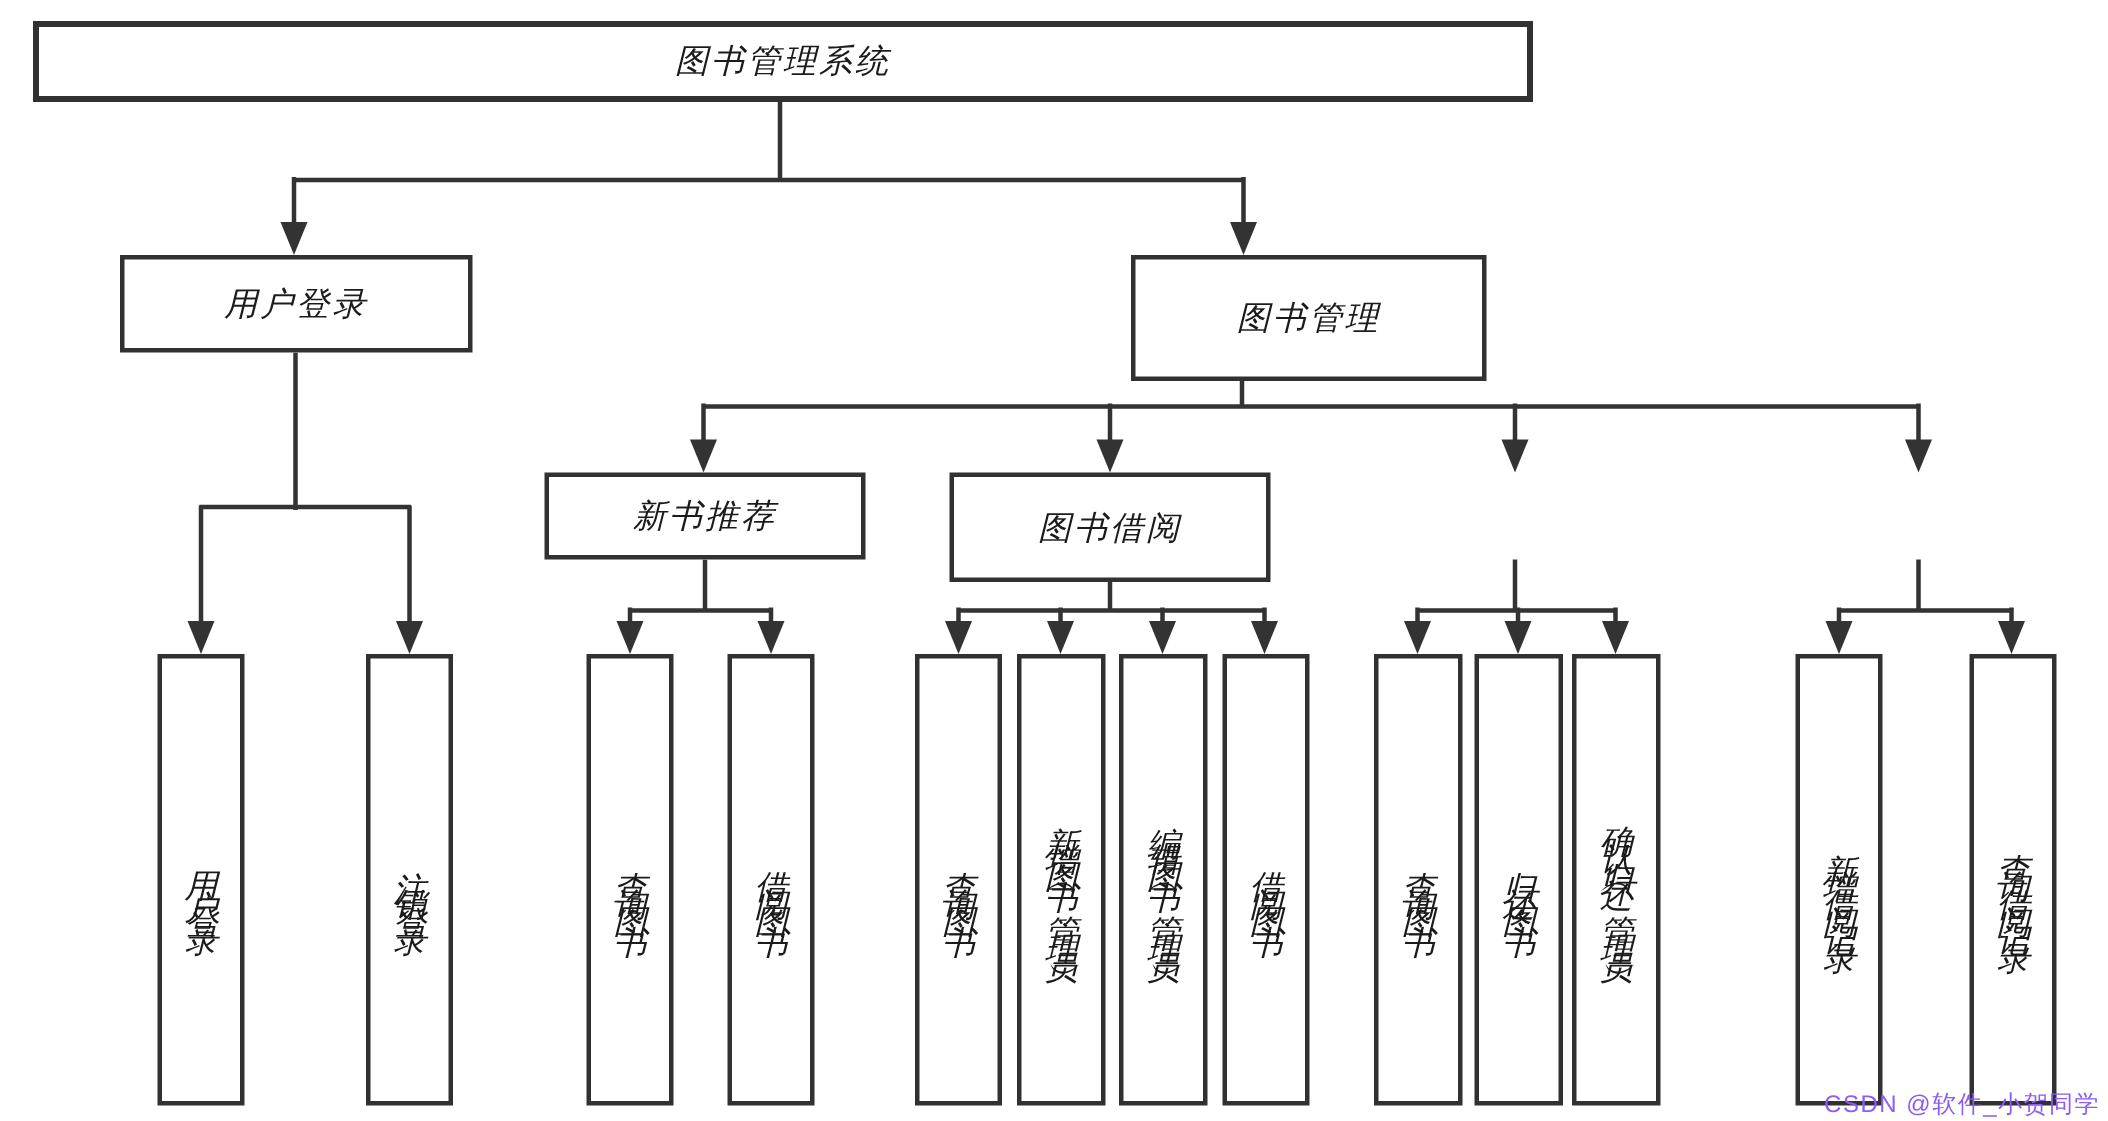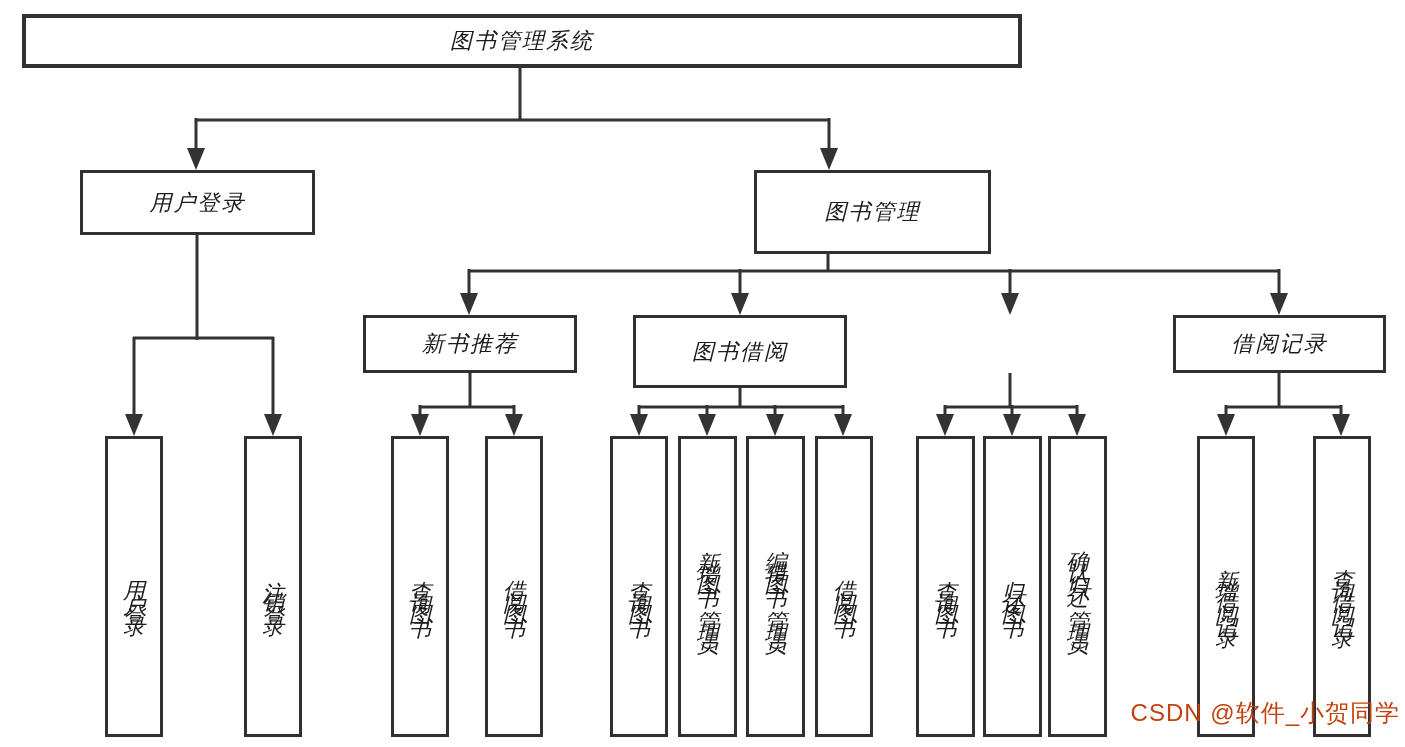--- a/index.html
+++ b/index.html
@@ -11,22 +11,22 @@
     font-size:22px; letter-spacing:2px; text-align:center;font-style:italic;
   }
   .box.root { border-width:4px; }
   .vbox { letter-spacing:0; }
   .vbox .vtxt {
     writing-mode:vertical-rl; text-orientation:mixed;
     letter-spacing:12px; line-height:1; font-size:22px; color:#1b1b1b;
   }
   svg.wires { position:absolute; left:0; top:0; width:1405px; height:747px; pointer-events:none; }
   .watermark {
-    position:absolute; right:5px; bottom:18px;
-    font-size:24px; color:#c2410c; letter-spacing:1px; white-space:nowrap;
+    position:absolute; right:5px; bottom:0;
+    font-size:16px; color:#8b5cf6; letter-spacing:1px; white-space:nowrap;
   }
 </style>
 </head>
 <body>
 
 <div class="canvas">
 
   <svg class="wires" viewBox="0 0 1405 747">
     <g stroke="#333333" stroke-width="3" fill="none">
 
@@ -77,23 +77,20 @@
   <div class="box" style="left:710px; top:170px; width:237px; height:84px;margin-left:44px;">
     <span>图书管理</span>
   </div>
 
   <div class="box" style="left:363px; top:315px; width:214px; height:58px;">
     <span>新书推荐</span>
   </div>
   <div class="box" style="left:633px; top:315px; width:214px; height:73px;">
     <span>图书借阅</span>
   </div>
-  <div class="box" style="left:1173px; top:315px; width:213px; height:58px;">
-    <span>借阅记录</span>
-  </div>
 
   <div class="box vbox" style="left:105px; top:436px; width:58px; height:301px;">
     <span class="vtxt">用户登录</span>
   </div>
   <div class="box vbox" style="left:244px; top:436px; width:58px; height:301px;">
     <span class="vtxt">注销登录</span>
   </div>
 
   <div class="box vbox" style="left:391px; top:436px; width:58px; height:301px;">
     <span class="vtxt">查询图书</span>

